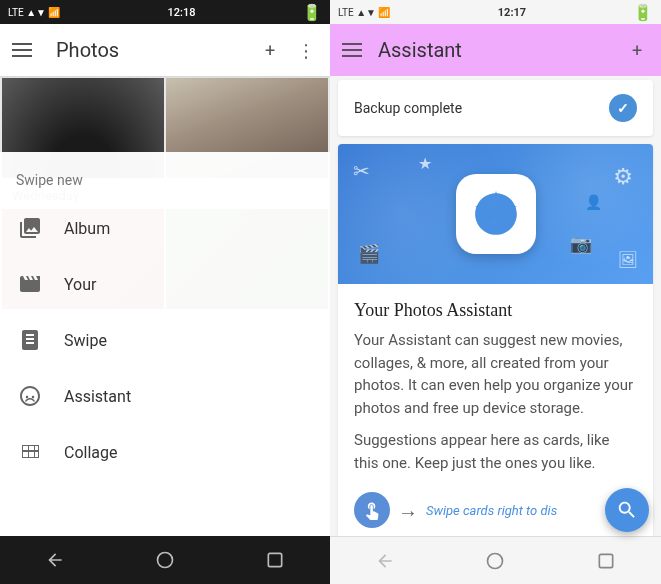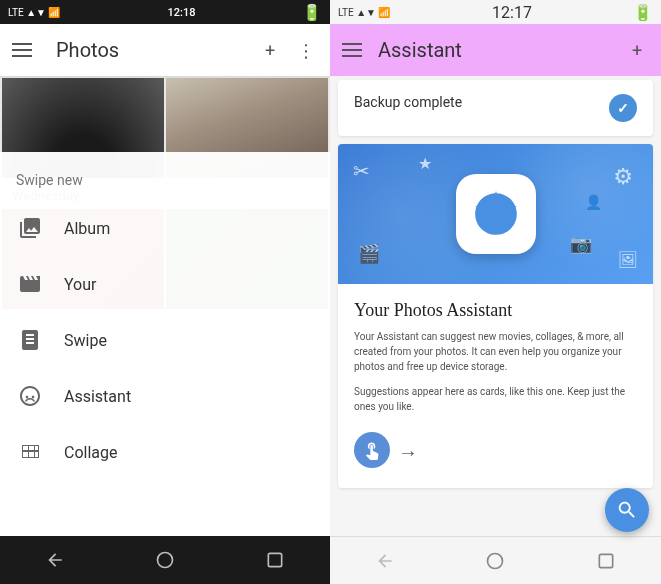--- a/index.html
+++ b/index.html
@@ -218,22 +218,22 @@
       background: #f5f5f5;
       height: 24px;
       display: flex;
       align-items: center;
       justify-content: space-between;
       padding: 0 8px;
       flex-shrink: 0;
     }
     .status-bar-right .time {
       color: #333;
-      font-size: 16px;
-      font-weight: 400;
+      font-size: 11px;
+      font-weight: 700;
     }
     .status-icons-right {
       display: flex;
       align-items: center;
       gap: 4px;
     }
     .status-icons-right span {
       color: #333;
       font-size: 10px;
     }
@@ -260,20 +260,21 @@
       overflow-x: hidden;
     }
 
     
     .backup-card {
       background: #fff;
       margin: 4px 8px 8px;
       border-radius: 4px;
       padding: 14px 16px;
       display: flex;
+      align-items: center;
       justify-content: space-between;
       box-shadow: 0 1px 3px rgba(0,0,0,0.1);
     }
     .backup-text {
       font-size: 14px;
       color: #333;
     }
     .backup-check {
       width: 28px;
       height: 28px;
@@ -349,21 +350,21 @@
       padding: 16px;
     }
     .promo-title {
       font-size: 18px;
       color: #222;
       font-weight: 500;
       margin-bottom: 8px;
       font-family: Liberation Serif, serif;
     }
     .promo-desc {
-      font-size: 10px;
+      font-size: 15px;
       color: #555;
       line-height: 1.5;
       margin-bottom: 10px;
     }
     .swipe-hint {
       display: flex;
       align-items: center;
       gap: 8px;
       padding: 8px 0 4px;
     }
@@ -582,20 +583,21 @@
         <div class="promo-desc">Your Assistant can suggest new movies, collages, &amp; more, all created from your photos. It can even help you organize your photos and free up device storage.</div>
         <div class="promo-desc">Suggestions appear here as cards, like this one. Keep just the ones you like.</div>
 
         <div class="swipe-hint">
           <div class="swipe-hand">
             <svg viewBox="0 0 24 24">
                 <path d="M9 11.24V7.5C9 6.12 10.12 5 11.5 5S14 6.12 14 7.5v3.74c1.21-.81 2-2.18 2-3.74C16 5.01 13.99 3 11.5 3S7 5.01 7 7.5c0 1.56.79 2.93 2 3.74zm9.84 4.63l-4.54-2.26c-.17-.07-.35-.11-.54-.11H13v-6c0-.83-.67-1.5-1.5-1.5S10 6.67 10 7.5v10.74l-3.43-.72c-.08-.01-.15-.03-.24-.03-.31 0-.59.13-.79.33l-.79.8 4.94 4.94c.27.27.65.44 1.06.44h6.79c.75 0 1.33-.55 1.44-1.28l.75-5.27c.01-.07.02-.14.02-.2 0-.62-.38-1.16-.91-1.42z"></path>
               </svg>
           </div>
           <span class="swipe-arrow">→</span>
+          <span class="swipe-text">Swipe cards right to dis</span>
         </div>
       </div>
     </div>
 
   </div>
 
   <div class="search-fab">
     <svg viewBox="0 0 24 24">
         <path d="M15.5 14h-.79l-.28-.27C15.41 12.59 16 11.11 16 9.5 16 5.91 13.09 3 9.5 3S3 5.91 3 9.5 5.91 16 9.5 16c1.61 0 3.09-.59 4.23-1.57l.27.28v.79l5 4.99L20.49 19l-4.99-5zm-6 0C7.01 14 5 11.99 5 9.5S7.01 5 9.5 5 14 7.01 14 9.5 11.99 14 9.5 14z"></path>
       </svg>

